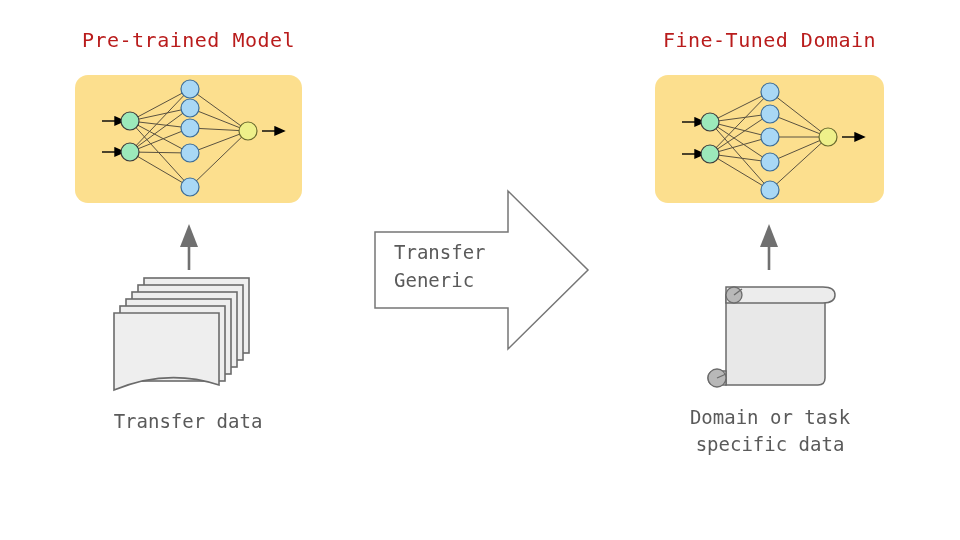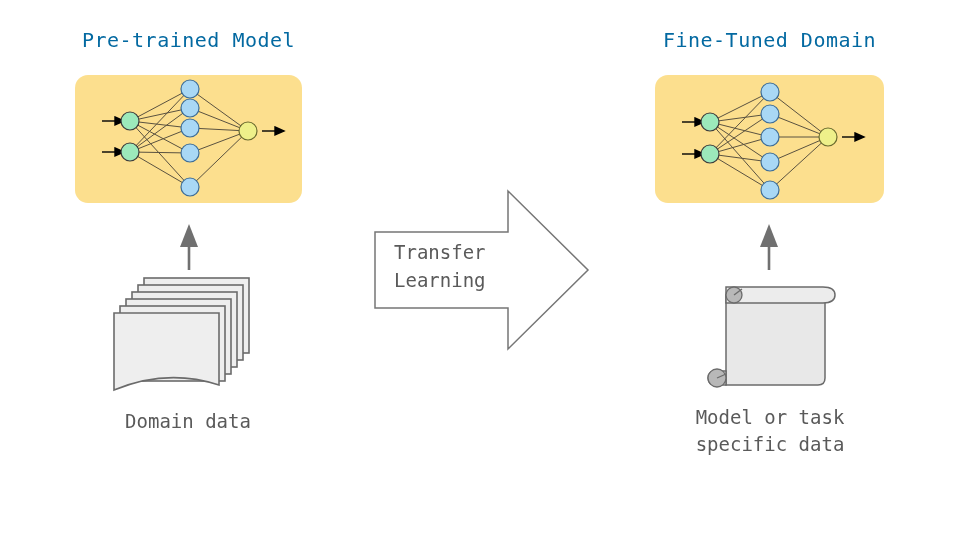--- a/index.html
+++ b/index.html
@@ -11,21 +11,21 @@
     position: relative;
     width: 960px;
     height: 540px;
     background: #ffffff;
     overflow: hidden;
     font-family: "DejaVu Sans Mono", "Liberation Mono", monospace;
   }
   .title {
     position: absolute;
     font-size: 20px;
-    color: #0369a1;
+    color: #b91c1c;
     letter-spacing: 0.5px;
     white-space: nowrap;
     text-align: center;
   }
   #title-left  { left: 75px;  top: 28px; width: 227px; }
   #title-right { left: 655px; top: 28px; width: 229px; }
 
   .model-box {
     position: absolute;
     background: #fcdf8e;
@@ -127,27 +127,27 @@
     <g fill="#eeeeee" stroke="#6b6b6b" stroke-width="1.6">
       <rect x="32" y="6" width="105" height="75"></rect>
       <rect x="26" y="13" width="105" height="75"></rect>
       <rect x="20" y="20" width="105" height="75"></rect>
       <rect x="14" y="27" width="105" height="75"></rect>
       <rect x="8" y="34" width="105" height="75"></rect>
       <path d="M2 41 L107 41 L107 113 Q55 96 2 118 Z"></path>
     </g>
   </svg>
 
-  <div class="caption" id="caption-left">Domain data</div>
+  <div class="caption" id="caption-left">Transfer data</div>
 
   <svg id="transfer-arrow" width="230" height="175">
     <path d="M5 47 L138 47 L138 6 L218 85 L138 164 L138 123 L5 123 Z" fill="none" stroke="#767676" stroke-width="1.5"></path>
   </svg>
   <div class="transfer-label">Transfer
-Learning</div>
+Generic</div>
 
   <div class="title" id="title-right">Fine-Tuned Domain</div>
 
   <div class="model-box" id="model-box-right"></div>
 
   <svg class="net-svg" width="960" height="540">
     <g stroke="#5a5240" stroke-width="1" fill="none">
       <line x1="710" y1="122" x2="770" y2="92"></line>
       <line x1="710" y1="122" x2="770" y2="114"></line>
       <line x1="710" y1="122" x2="770" y2="137"></line>
@@ -197,16 +197,16 @@
 
     <path d="M36 12 L133 12 Q145 12 145 20 Q145 28 133 28 L36 28 Z" fill="#ececec" stroke="#6b6b6b" stroke-width="1.5"></path>
     <path d="M44 20 m-8 0 a8 8 0 1 0 16 0 a8 8 0 1 0 -16 0" fill="#b8b8b8" stroke="#6b6b6b" stroke-width="1.3"></path>
     <line x1="44" y1="20" x2="52" y2="14" stroke="#6b6b6b" stroke-width="1.3"></line>
 
     <path d="M36 110 L26 110 Q18 110 18 103 Q18 96 26 96 L36 96 Z" fill="#ececec" stroke="#6b6b6b" stroke-width="1.5"></path>
     <path d="M27 103 m-9 0 a9 9 0 1 0 18 0 a9 9 0 1 0 -18 0" fill="#b8b8b8" stroke="#6b6b6b" stroke-width="1.3"></path>
     <line x1="27" y1="103" x2="36" y2="99" stroke="#6b6b6b" stroke-width="1.3"></line>
   </svg>
 
-  <div class="caption" id="caption-right">Model or task
+  <div class="caption" id="caption-right">Domain or task
 specific data</div>
 
 </div>
 
 </body></html>

